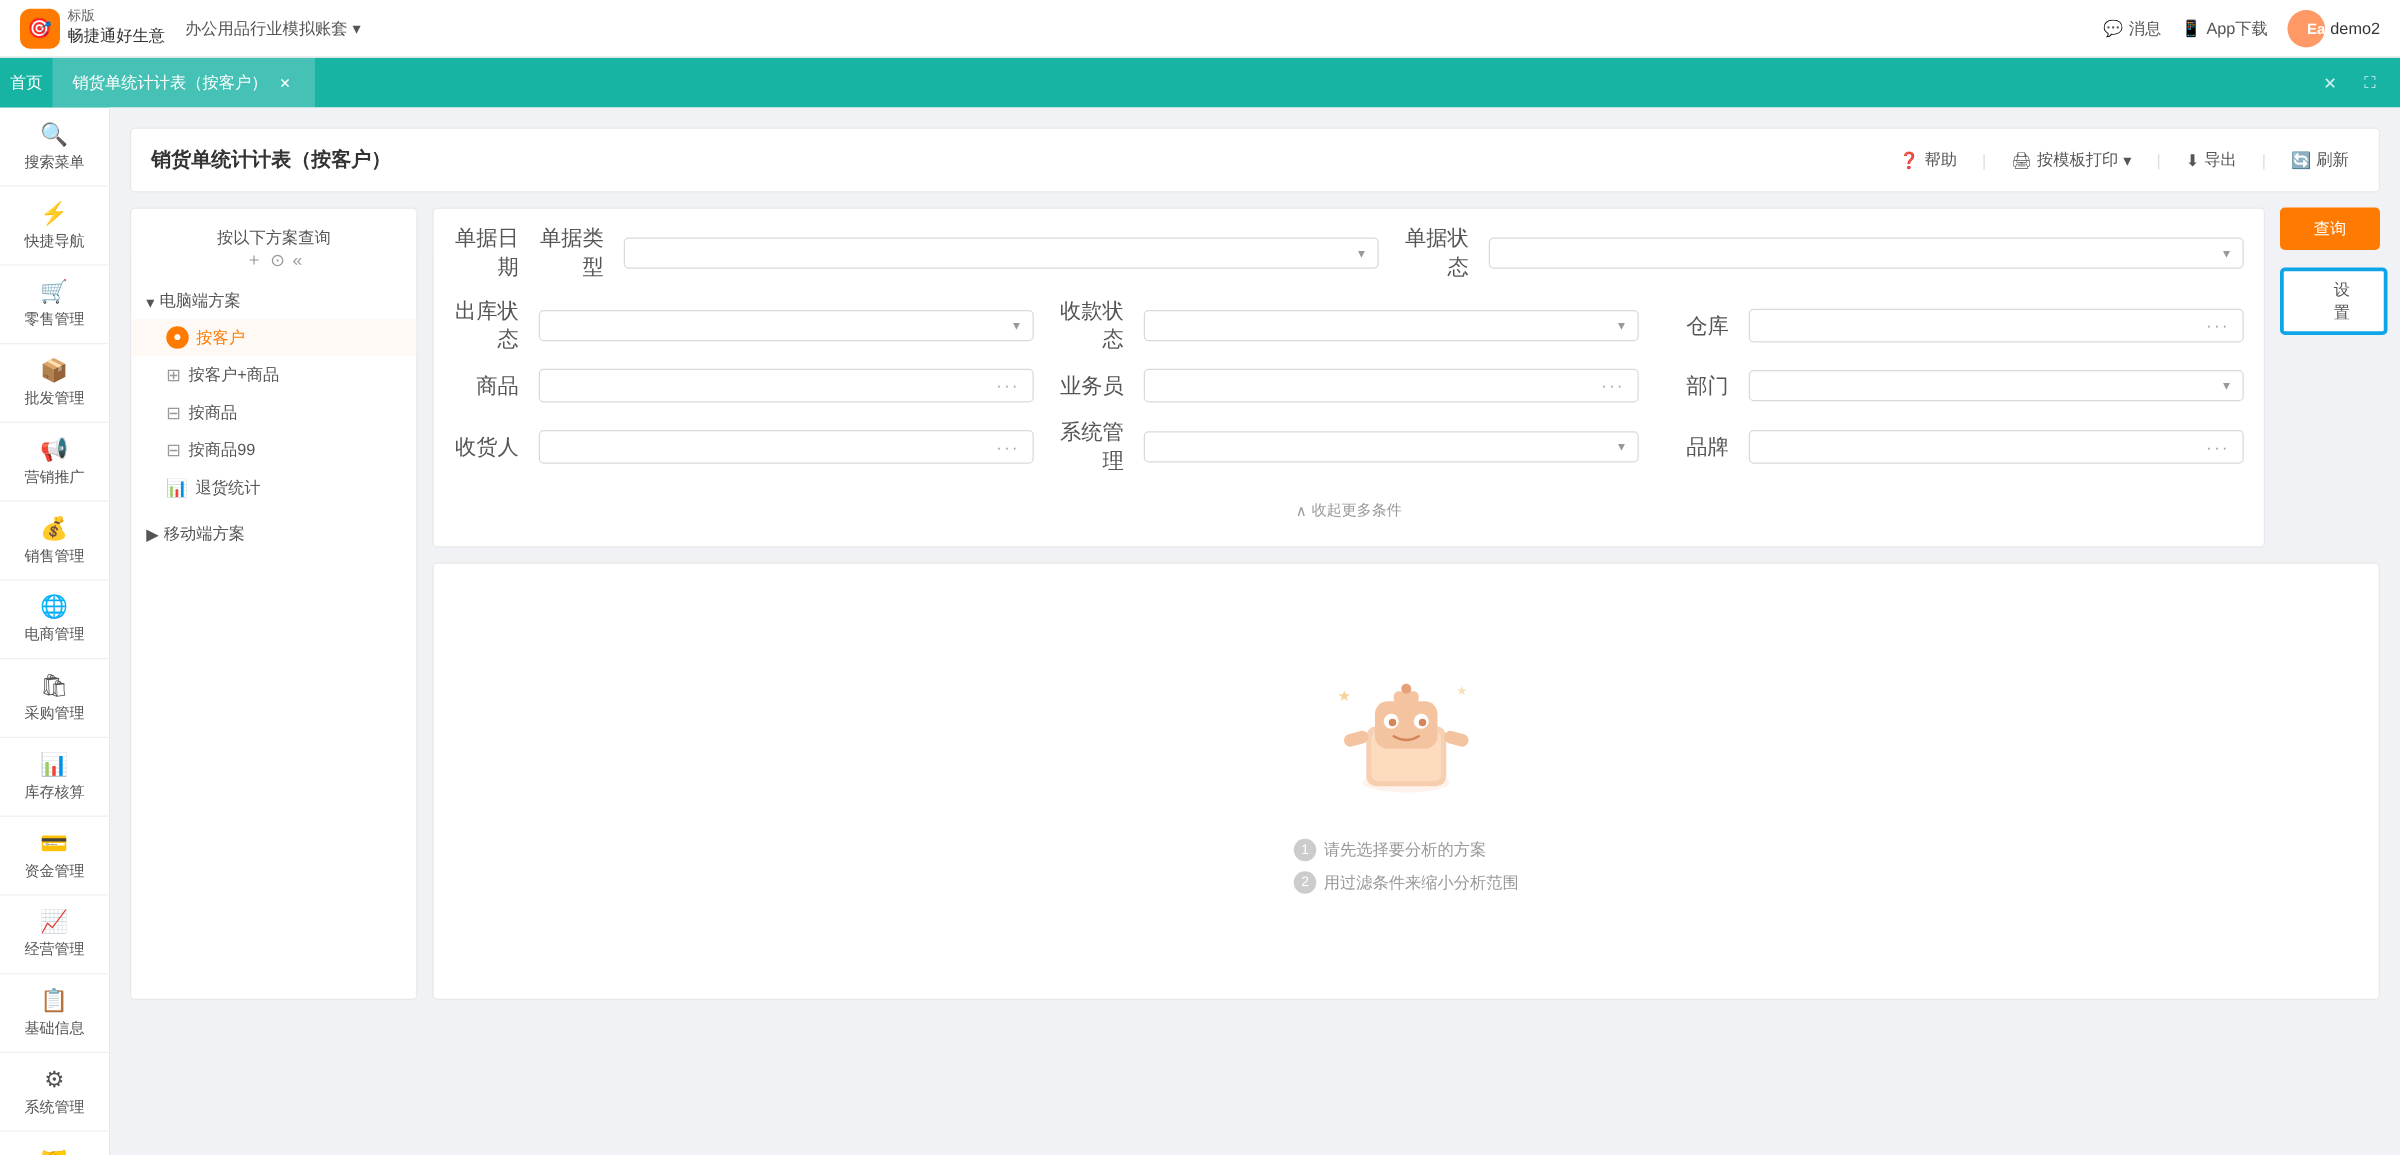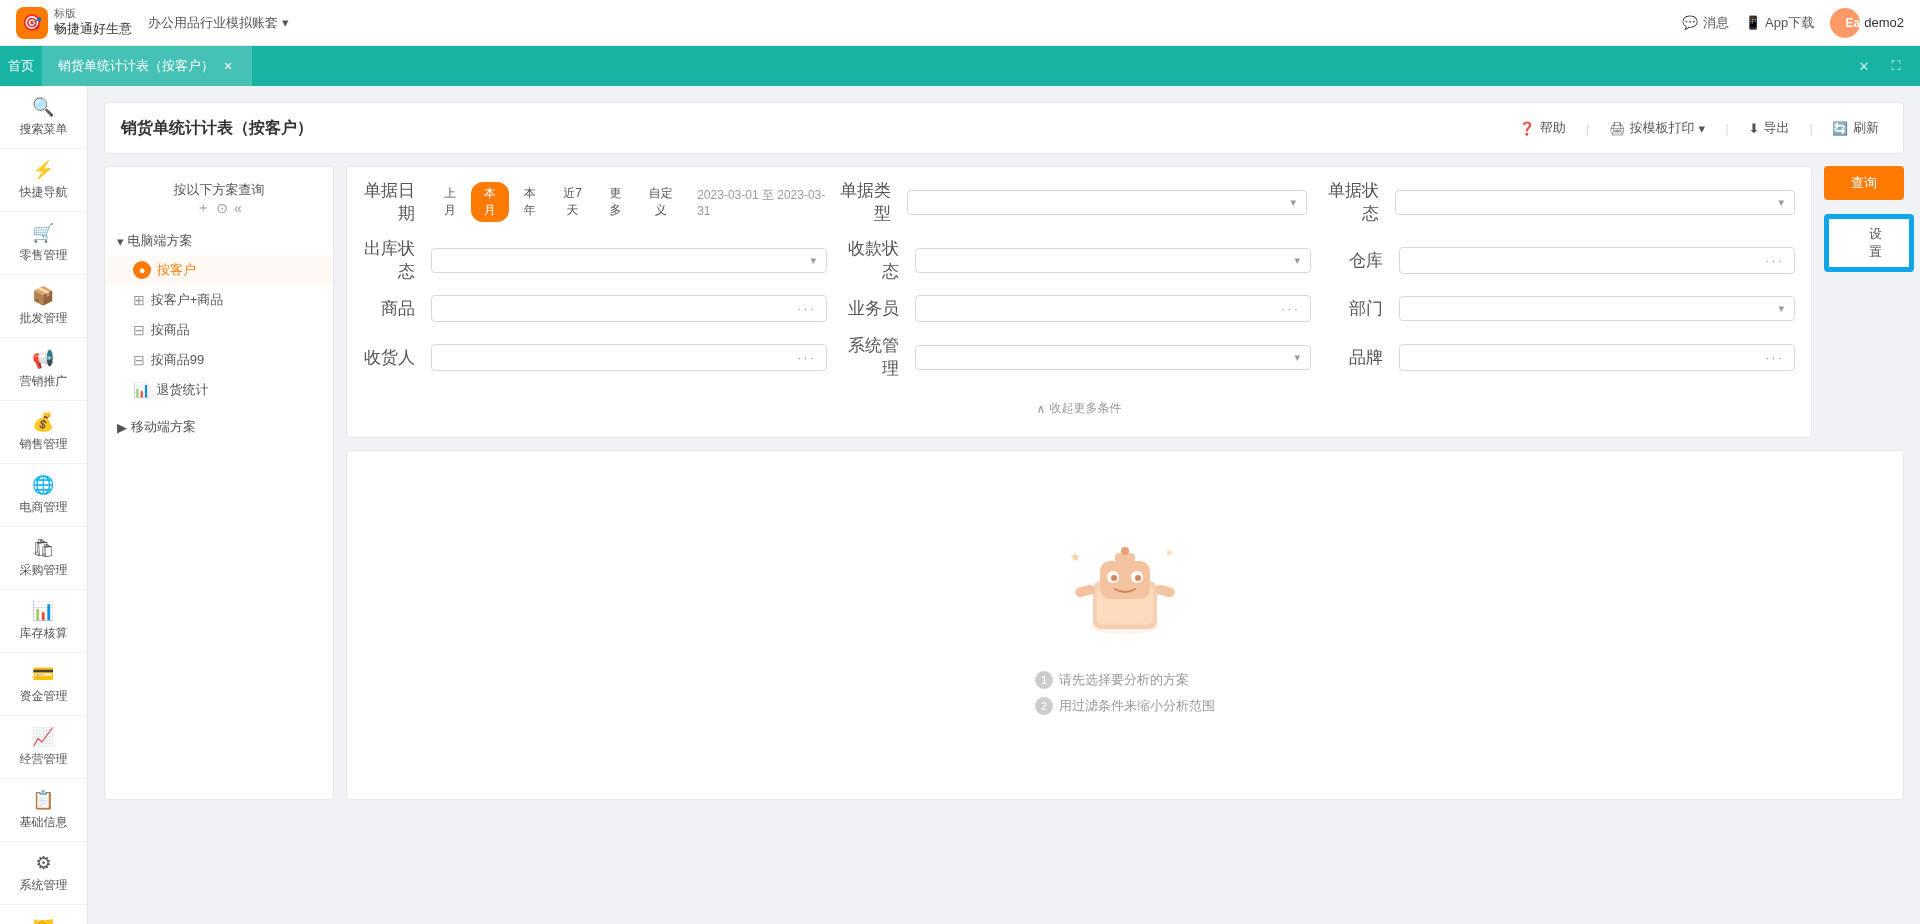--- a/index.html
+++ b/index.html
@@ -138,21 +138,21 @@
 
     .filter-cell { flex: 1; min-width: 0; }
 
     
     .query-btn {
       background: #ff7a00; color: white; border: none; border-radius: 4px;
       padding: 8px 24px; font-size: 13px; cursor: pointer; display: block; width: 100%;
       margin-bottom: 8px;
     }
     .settings-btn {
-      background: #fff; color: #555; border: 5px solid #0ea5e9; border-radius: 4px;
+      background: #fff; color: #555; border: 3px solid #0ea5e9; border-radius: 4px;
       padding: 6px 40px; font-size: 13px; cursor: pointer; display: block; width: 100%;
     }
 
     
     .collapse-bar {
       text-align: center; padding: 8px 0; cursor: pointer;
       color: #999; font-size: 12px; display: flex; align-items: center; justify-content: center; gap: 4px;
     }
 
     
@@ -366,31 +366,20 @@
           </div>
         </div>
 
         <div style="flex:1; display:flex; flex-direction:column; gap:0;">
           <div style="display:flex; gap:12px;">
 
             <div class="filter-panel">
 
               <div class="filter-row">
                 <span class="filter-label">单据日期</span>
-                <div class="filter-control">
-                  <div class="date-tabs">
-                    <button class="date-tab">上月</button>
-                    <button class="date-tab active">本月</button>
-                    <button class="date-tab">本年</button>
-                    <button class="date-tab">近7天</button>
-                    <button class="date-tab">更多</button>
-                    <button class="date-tab">自定义</button>
-                  </div>
-                  <span class="date-range">2023-03-01 至 2023-03-31</span>
-                </div>
 
                 <span class="filter-label" style="min-width:60px;">单据类型</span>
                 <div class="filter-cell" style="flex:1; min-width:0;">
                   <div class="select-field">
                     <span class="select-placeholder"></span>
                     <span class="select-arrow">▾</span>
                   </div>
                 </div>
 
                 <span class="filter-label" style="min-width:60px; margin-left:12px;">单据状态</span>

